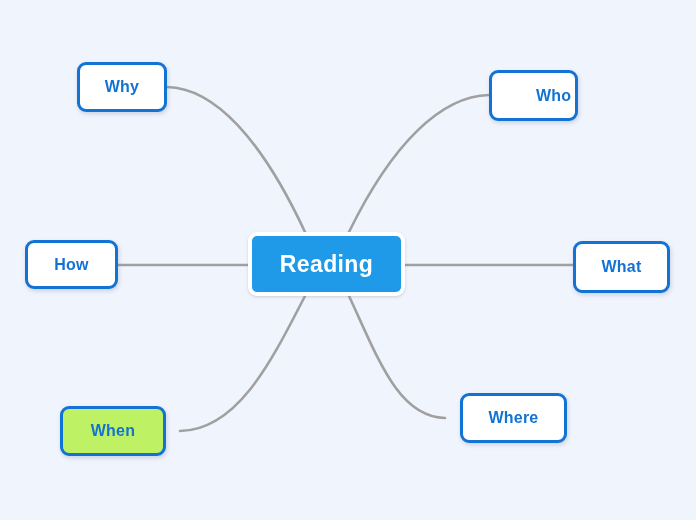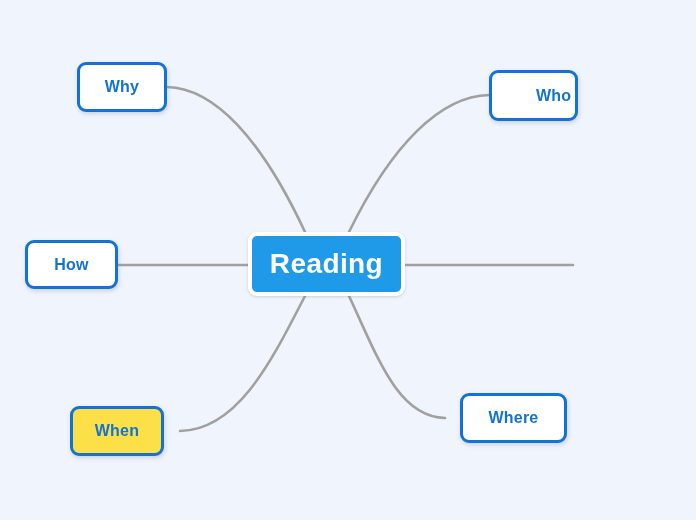--- a/index.html
+++ b/index.html
@@ -31,21 +31,21 @@
     display: flex;
     align-items: center;
     justify-content: center;
     border-radius: 9px;
     white-space: nowrap;
   }
   .node-central {
     background: #1e9ae8;
     border: 4px solid #ffffff;
     color: #ffffff;
-    font-size: 28px;
+    font-size: 23px;
     font-weight: bold;
     letter-spacing: 0.4px;
     box-shadow: 0 1px 3px rgba(110,120,150,0.30);
   }
   .node-branch {
     background: #ffffff;
     border: 3px solid #1273d4;
     color: #1273d4;
     font-size: 16px;
     font-weight: bold;
@@ -78,22 +78,25 @@
   </div>
 
   <div class="node node-branch" style="left: 489px; top: 70px; width: 89px; height: 51px; background: rgb(255, 255, 255); color: rgb(18, 115, 212); border-color: rgb(18, 115, 212); padding-left: 40px;">
     <span>Who</span>
   </div>
 
   <div class="node node-branch" style="left: 25px; top: 240px; width: 93px; height: 49px; background: rgb(255, 255, 255); color: rgb(18, 115, 212); border-color: rgb(18, 115, 212);">
     <span>How</span>
   </div>
 
+  <div class="node node-branch" style="left: 573px; top: 241px; width: 97px; height: 52px; background: rgb(255, 255, 255); color: rgb(18, 115, 212); border-color: rgb(18, 115, 212);">
+    <span>What</span>
+  </div>
 
-  <div class="node node-branch" style="left: 70px; top: 406px; width: 94px; height: 50px; background: #fde047; color: rgb(18, 115, 212); border-color: rgb(18, 115, 212);">
+  <div class="node node-branch" style="left: 60px; top: 406px; width: 106px; height: 50px; background: #bef264; color: rgb(18, 115, 212); border-color: rgb(18, 115, 212);">
     <span>When</span>
   </div>
 
   <div class="node node-branch" style="left: 460px; top: 393px; width: 107px; height: 50px; background: rgb(255, 255, 255); color: rgb(18, 115, 212); border-color: rgb(18, 115, 212);">
     <span>Where</span>
   </div>
 
 </div>
 
 </body></html>

